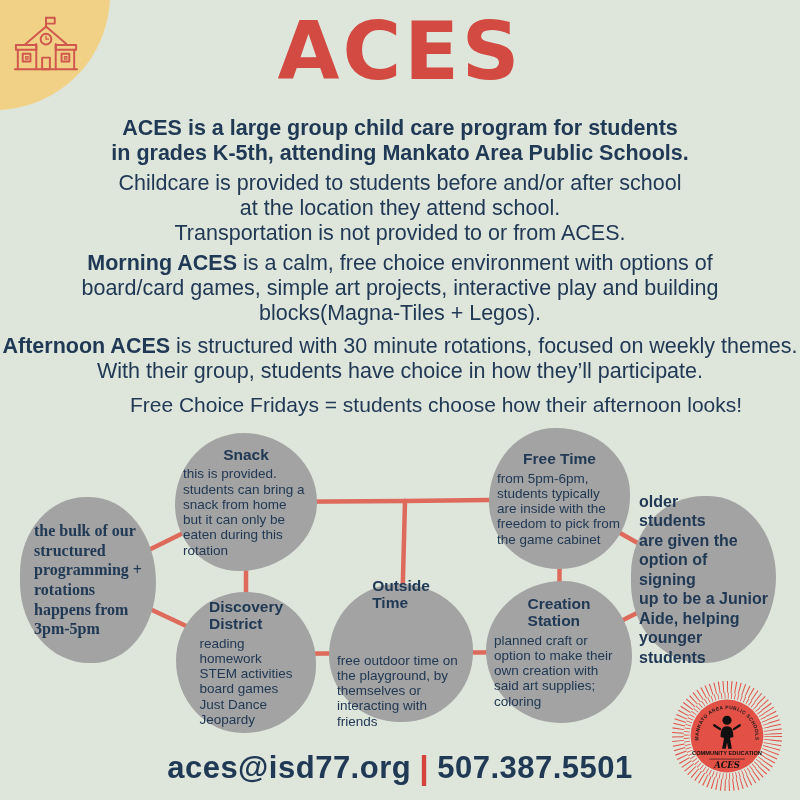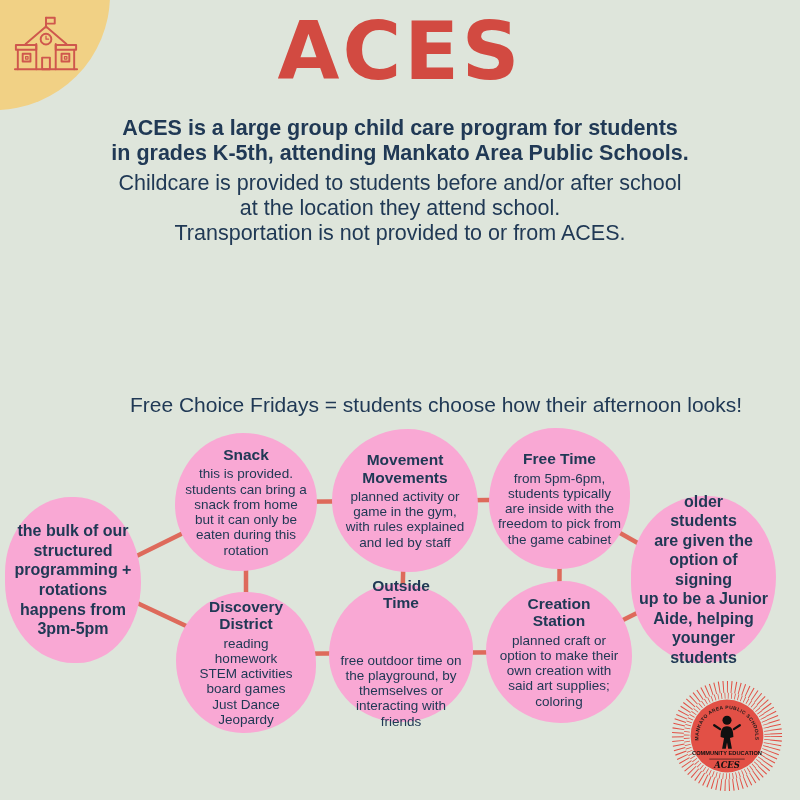--- a/index.html
+++ b/index.html
@@ -23,26 +23,26 @@
     font-size:21.5px;line-height:1.17;white-space:pre-line;}
   .p1{top:108px;font-weight:700;margin-top:8px;}
   .p2{top:171px;}
   .p3{top:251px;left:60px;width:680px;white-space:normal;}
   .p4{top:334px;left:1px;width:798px;white-space:normal;}
   .p5{top:393px;font-size:21px;margin-left:36px;}
   .lead{font-weight:700;}
   
   .connectors{position:absolute;left:0;top:0;z-index:1;}
   .connectors line{stroke:#de6a5b;stroke-width:4.5;stroke-linecap:round;}
-  .blob{position:absolute;z-index:2;background:#f9a8d4;display:flex;flex-direction:column;
-    align-items:center;justify-content:center;text-align:center;padding:6px 8px;box-sizing:border-box;}
+  .blob{position:absolute;z-index:2;background:#a3a3a3;display:flex;flex-direction:column;
+    align-items:center;justify-content:center;padding:6px 8px;box-sizing:border-box;}
   .blob-title{font-weight:700;font-size:15.5px;line-height:1.12;white-space:pre-line;margin-bottom:3px;}
   .blob-body{font-size:13.5px;line-height:1.13;white-space:pre-line;}
   .blob-em{font-weight:700;font-size:16px;line-height:1.22;white-space:pre-line;}
-  .node-bulk     {left:5px; top:497px;width:136px;height:166px;border-radius:50% 50% 48% 52% / 47% 53% 50% 50%;}
+  .node-bulk     {left:20px; top:497px;width:136px;height:166px;border-radius:50% 50% 48% 52% / 47% 53% 50% 50%;font-family:Liberation Serif, serif;}
   .node-snack    {left:175px;top:433px;width:142px;height:138px;border-radius:48% 52% 55% 45% / 52% 50% 50% 48%;}
   .node-movement {left:332px;top:429px;width:146px;height:143px;border-radius:52% 48% 47% 53% / 50% 54% 46% 50%;}
   .node-freetime {left:489px;top:428px;width:141px;height:141px;border-radius:47% 53% 50% 50% / 53% 47% 52% 48%;}
   .node-older    {left:631px;top:496px;width:145px;height:167px;border-radius:52% 48% 50% 50% / 48% 50% 53% 49%;}
   .node-discovery{left:176px;top:592px;width:140px;height:141px;border-radius:50% 50% 52% 48% / 49% 51% 48% 52%;}
   .node-outside  {left:329px;top:584px;width:144px;height:138px;border-radius:48% 52% 50% 50% / 52% 48% 51% 49%;gap:38px;}
   .node-creation {left:486px;top:581px;width:146px;height:142px;border-radius:53% 47% 49% 51% / 49% 53% 47% 51%;}
   
   .contact{position:absolute;top:747px;left:0;width:100%;text-align:center;
     font-size:31px;font-weight:700;letter-spacing:.5px;}
@@ -87,20 +87,22 @@
     <line x1="3" y1="56" x2="67" y2="56"></line>
   </svg>
 
   <div class="title">ACES</div>
 
   <div class="para p1">ACES is a large group child care program for students
 in grades K-5th, attending Mankato Area Public Schools.</div>
   <div class="para p2">Childcare is provided to students before and/or after school
 at the location they attend school.
 Transportation is not provided to or from ACES.</div>
+  <div class="para p3"><span class="lead">Morning ACES</span><span> is a calm, free choice environment with options of board/card games, simple art projects, interactive play and building blocks(Magna-Tiles + Legos).</span></div>
+  <div class="para p4"><span class="lead">Afternoon ACES</span><span> is structured with 30 minute rotations, focused on weekly themes.  With their group, students have choice in how they’ll participate.</span></div>
   <div class="para p5">Free Choice Fridays = students choose how their afternoon looks!</div>
 
   <svg class="connectors" width="800" height="800">
     <line x1="88" y1="580" x2="246" y2="502"></line>
     <line x1="88" y1="580" x2="246" y2="654"></line>
     <line x1="246" y1="502" x2="405" y2="501"></line>
     <line x1="405" y1="501" x2="560" y2="499"></line>
     <line x1="560" y1="499" x2="703" y2="580"></line>
     <line x1="246" y1="502" x2="246" y2="654"></line>
     <line x1="405" y1="501" x2="401" y2="653"></line>
@@ -114,25 +116,20 @@
     <div class="blob-em">the bulk of our
 structured
 programming +
 rotations
 happens from
 3pm-5pm</div>
   </div>
   <div class="blob node-snack">
     <div class="blob-title">Snack</div>
     <div class="blob-body">this is provided. students can bring a snack from home but it can only be eaten during this rotation</div>
-  </div>
-  <div class="blob node-movement">
-    <div class="blob-title">Movement
-Movements</div>
-    <div class="blob-body">planned activity or game in the gym, with rules explained and led by staff</div>
   </div>
   <div class="blob node-freetime">
     <div class="blob-title">Free Time</div>
     <div class="blob-body">from 5pm-6pm, students typically are inside with the freedom to pick from the game cabinet</div>
   </div>
   <div class="blob node-older">
     <div class="blob-em">older
 students
 are given the
 option of signing
@@ -155,20 +152,21 @@
     <div class="blob-title">Outside
 Time</div>
     <div class="blob-body">free outdoor time on the playground, by themselves or interacting with friends</div>
   </div>
   <div class="blob node-creation">
     <div class="blob-title">Creation
 Station</div>
     <div class="blob-body">planned craft or option to make their own creation with said art supplies; coloring</div>
   </div>
 
+  <div class="contact"><span>aces@isd77.org</span><span class="sep">|</span><span>507.387.5501</span></div>
 
   <svg class="ce-logo" viewBox="-60 -60 120 120">
     <circle class="rays1" r="50"></circle>
     <circle class="rays2" r="41"></circle>
     <circle class="disc" r="37"></circle>
     <defs>
         <path id="arcP" d="M -28 9 A 29 29 0 1 1 28 9"></path>
       </defs>
     <text class="arc-text"><textPath href="#arcP" startOffset="50%" text-anchor="middle">MANKATO AREA PUBLIC SCHOOLS</textPath></text>
     <g>

